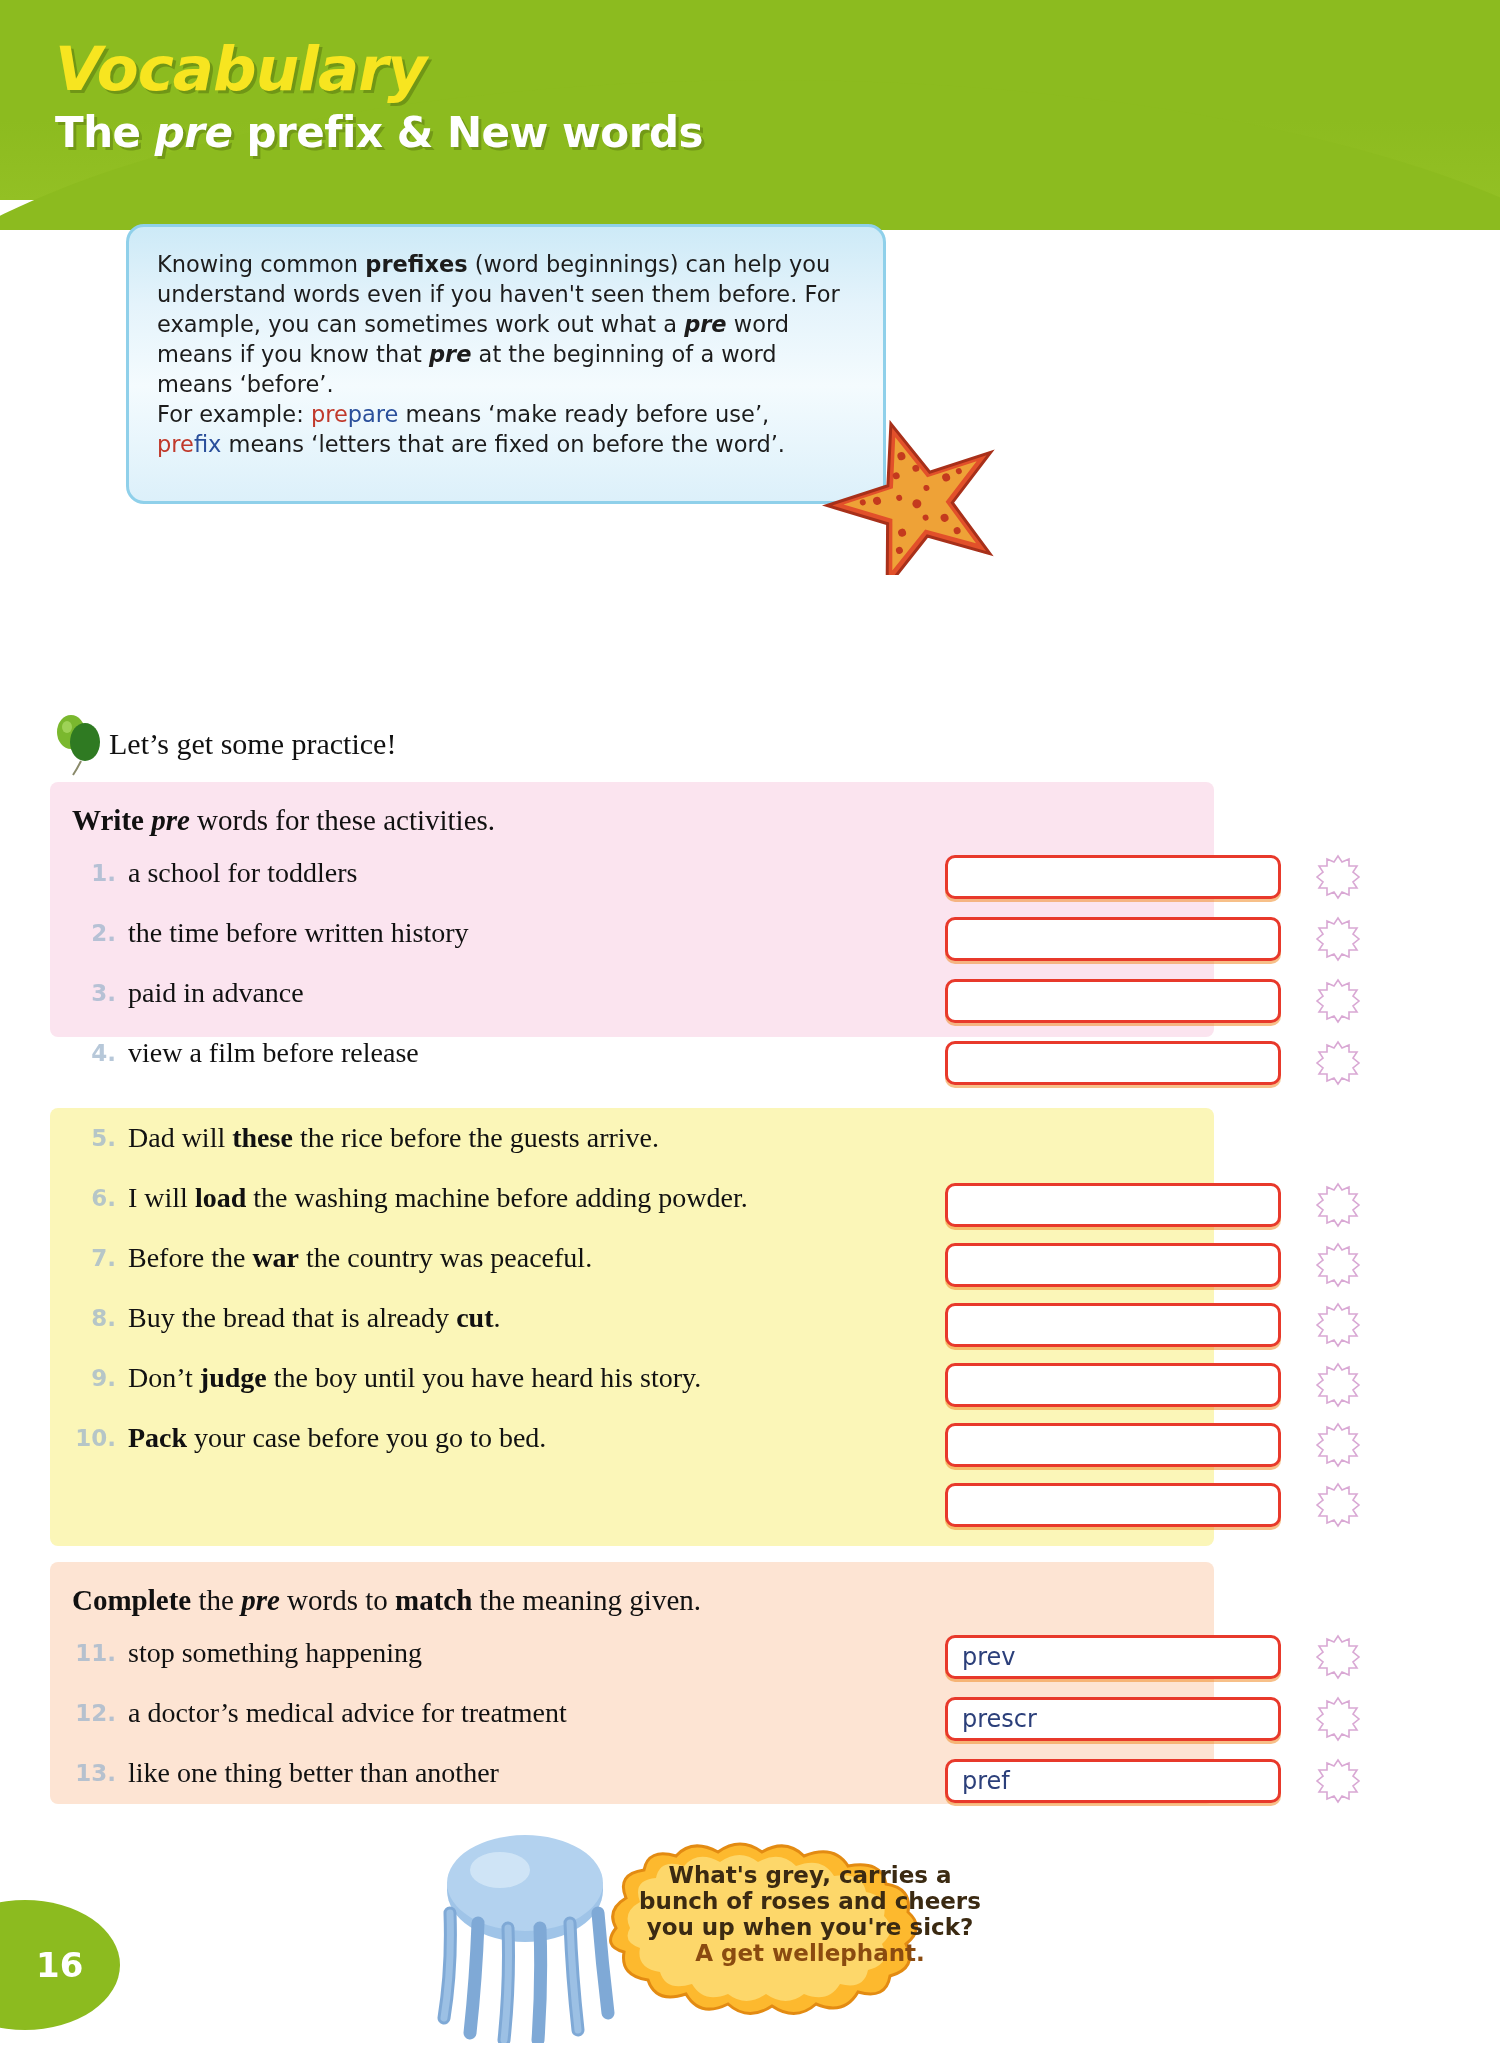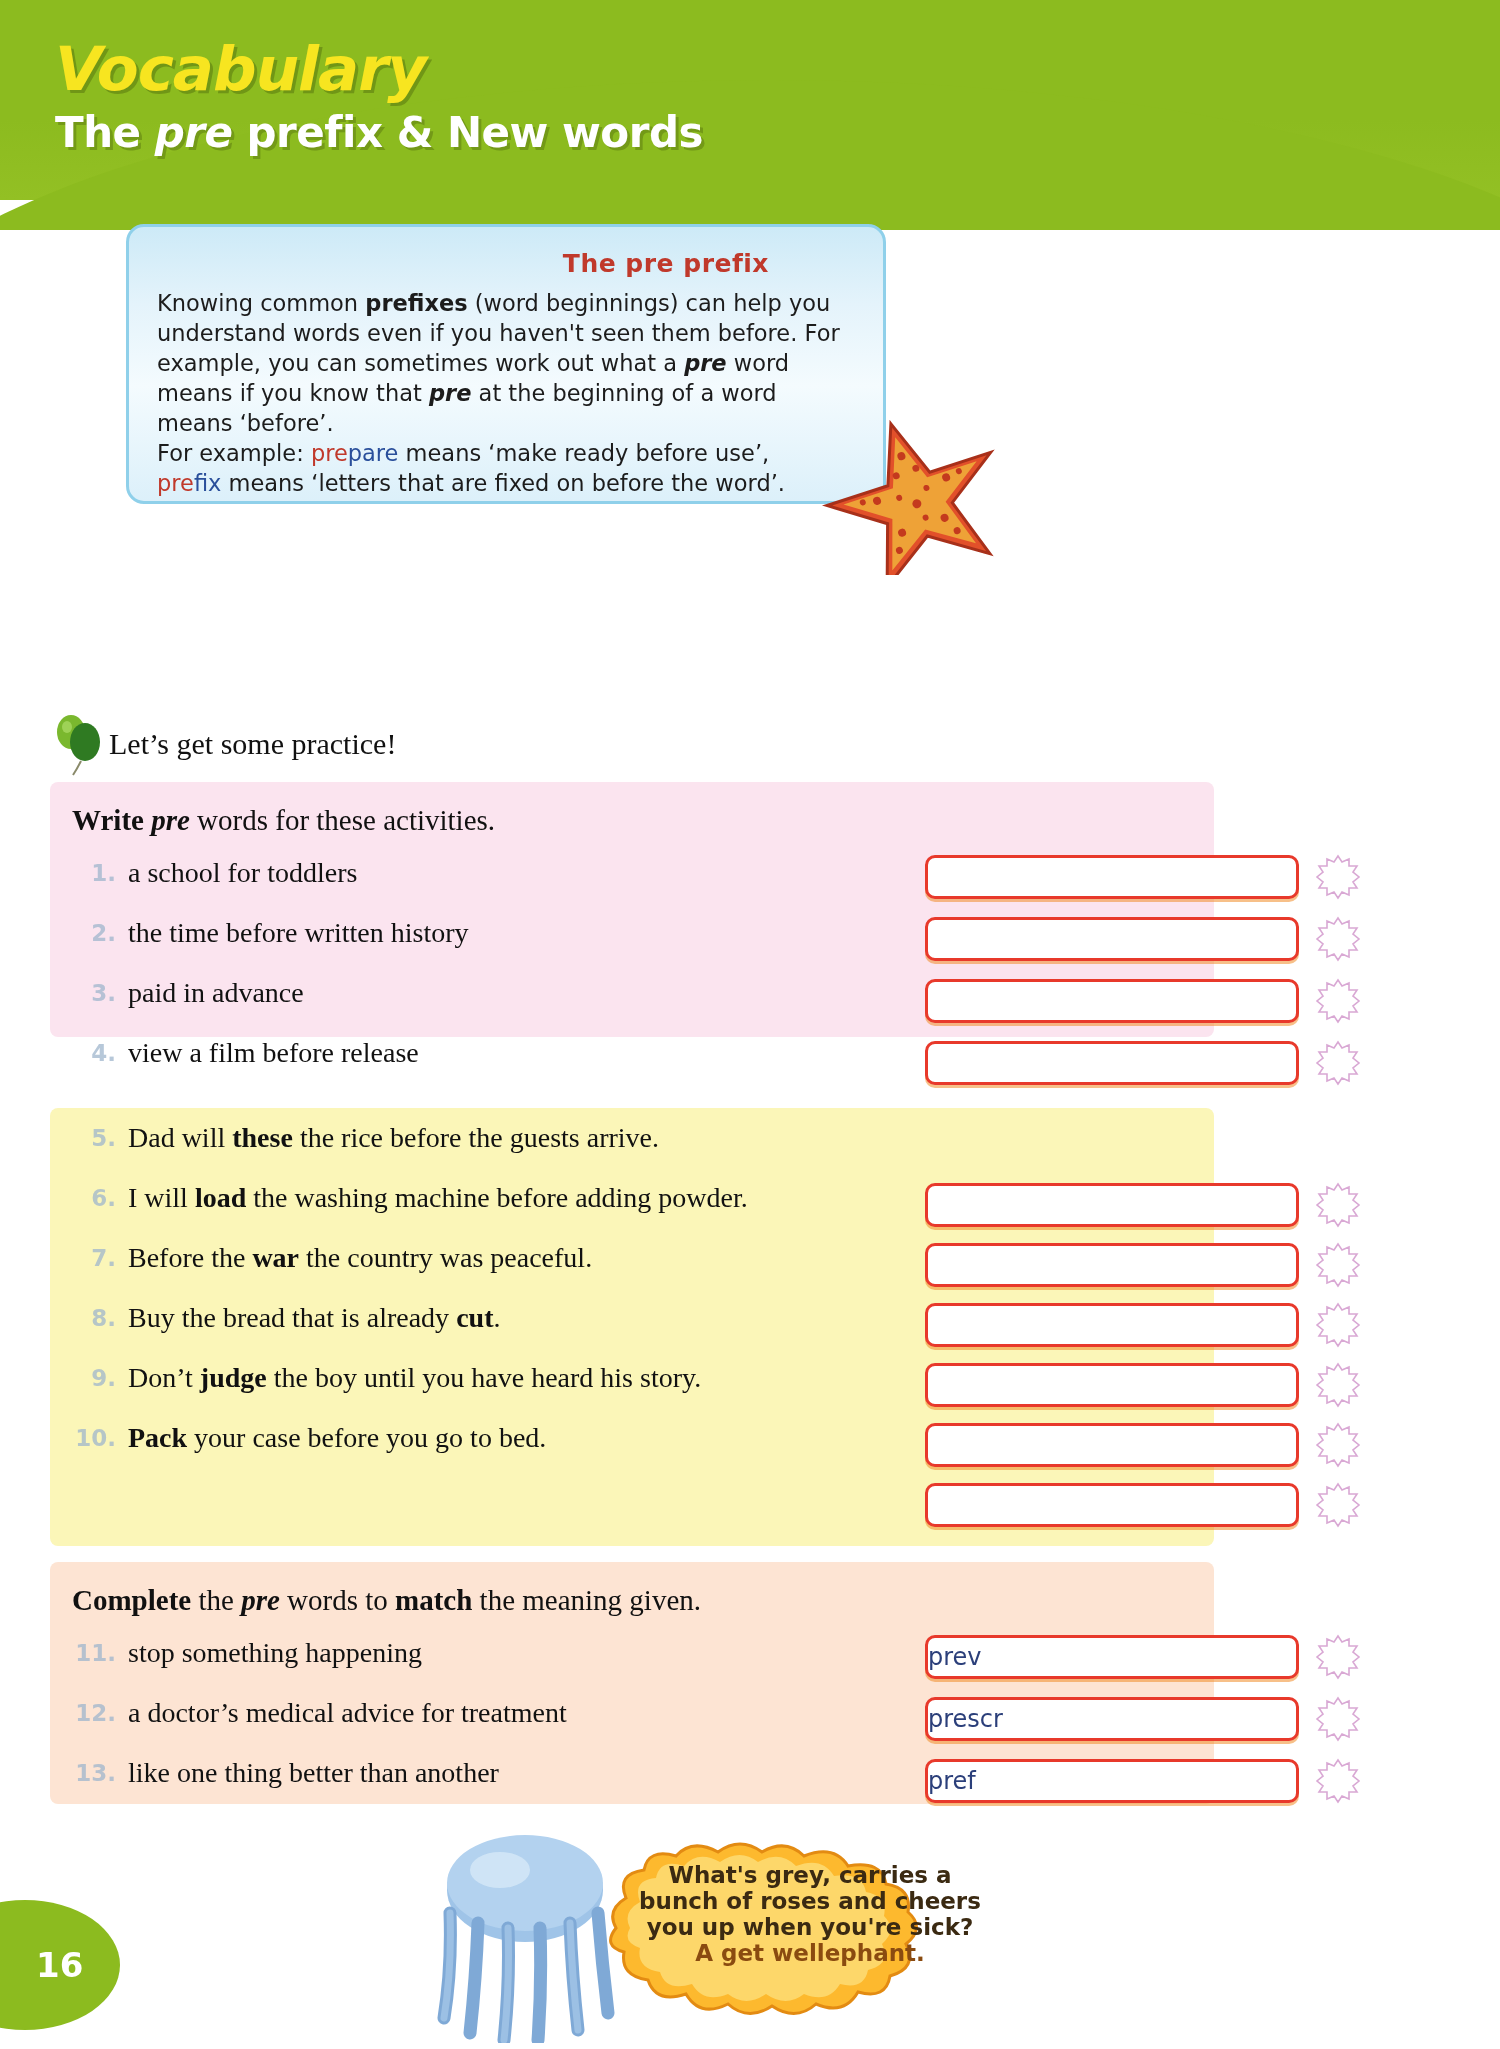--- a/index.html
+++ b/index.html
@@ -177,30 +177,32 @@
     font-family: "Liberation Serif", serif;
     font-size: 28px;
     color: #111;
     white-space: nowrap;
   }
   .q-text b { font-weight: bold; }
 
   
   .answer-box {
     position: absolute;
-    width: 374px; height: 44px;
+    width: 336px; height: 44px;
     background: #ffffff;
     border: 3px solid #e8392b;
     border-radius: 10px;
     box-shadow: 0 3px 0 rgba(240,140,40,0.55);
     display: flex;
     align-items: center;
+    padding-left: 14px;
     font-family: "DejaVu Sans", sans-serif;
     font-size: 24px;
     color: #2b3f7a;
+    margin-left: 20px;
   }
   .star-badge {
     position: absolute;
     width: 46px; height: 46px;
   }
 
   
   .jellyfish {
     position: absolute;
     left: 330px; top: 1412px;
@@ -250,21 +252,20 @@
   <div class="header-green-curve"></div>
   <div class="header-yellow-curve"></div>
   <div class="header-green-curve2"></div>
 </div>
 <div class="title-main">Vocabulary</div>
 <div class="title-sub">
   <span>The </span><span class="it">pre</span><span> prefix &amp; New words</span>
 </div>
 
 <div class="rule-box">
-  <div class="rule-subtitle">The pre prefix</div>
   <div class="rule-body">
     <span>Knowing common </span><b>prefixes</b><span> (word beginnings) can help you understand</span>
     <span>words even if you haven't seen them before. For example, you can</span>
     <span>sometimes work out what a </span><i>pre</i><span> word means if you know that </span><i>pre</i><span> at the</span>
     <span>beginning of a word means ‘before’.</span><br>
     <span>For example: </span><span class="w-pre">pre</span><span class="w-rest">pare</span><span> means ‘make ready before use’,</span><br>
     <span class="w-pre">pre</span><span class="w-rest">fix</span><span> means ‘letters that are fixed on before the word’.</span>
   </div>
 </div>
 

